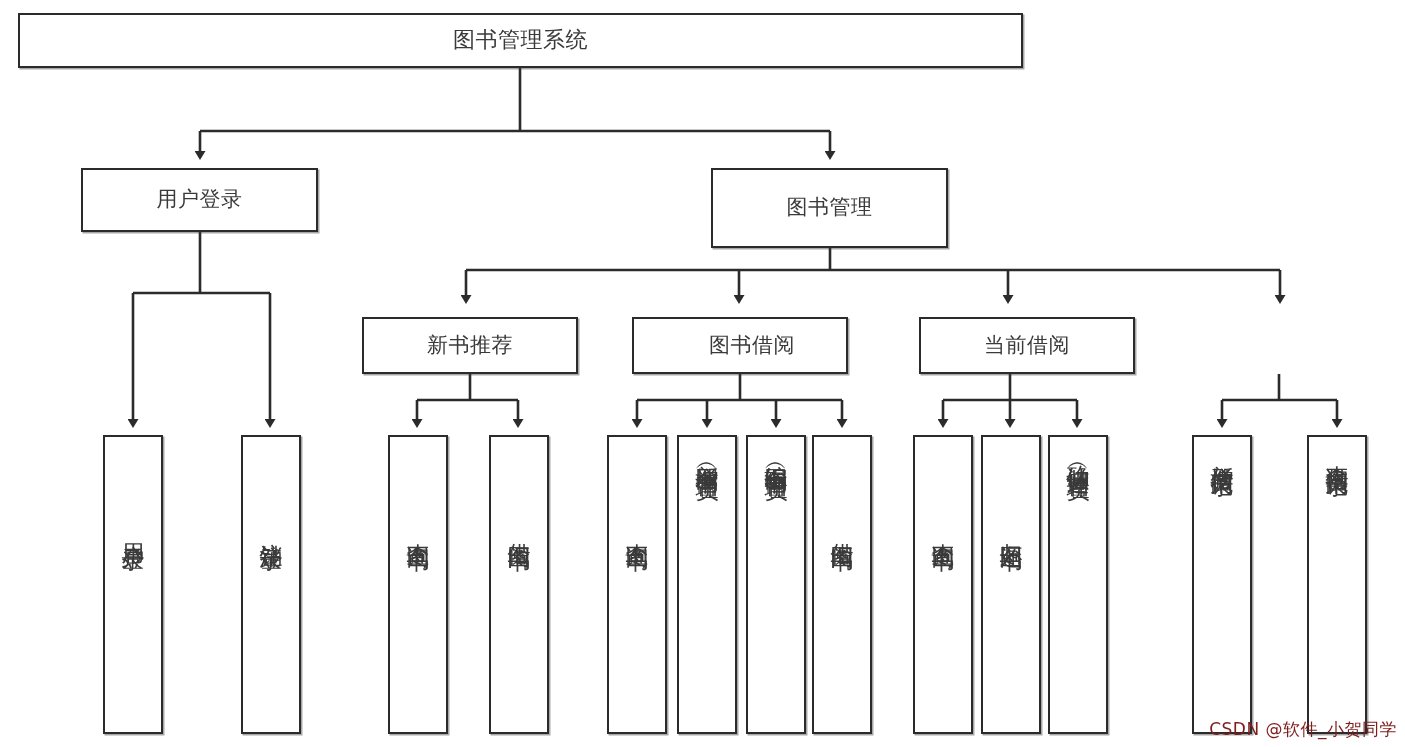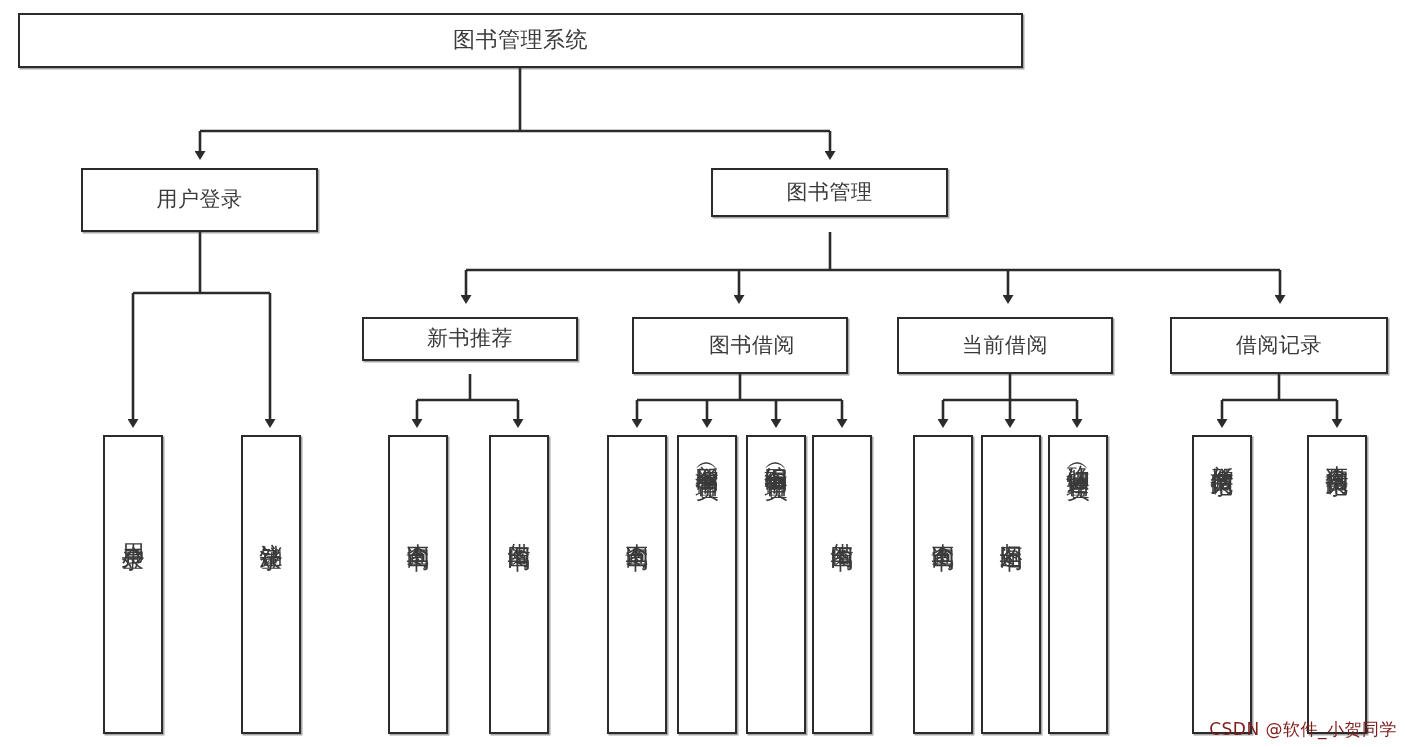--- a/index.html
+++ b/index.html
@@ -136,39 +136,36 @@
   </svg>
 
   <div class="node horiz root" style="left:18px; top:13px; width:1005px; height:55px;">
     <span class="label">图书管理系统</span>
   </div>
 
   <div class="node horiz" style="left:81px; top:168px; width:237px; height:64px;">
     <span class="label">用户登录</span>
   </div>
 
-  <div class="node horiz" style="left:711px; top:168px; width:237px; height:49px;">
+  <div class="node horiz" style="left:711px; top:168px; width:237px; height:80px;">
     <span class="label">图书管理</span>
   </div>
 
-  <div class="node horiz" style="left:362px; top:317px; width:216px; height:44px;">
+  <div class="node horiz" style="left:362px; top:317px; width:216px; height:57px;">
     <span class="label">新书推荐</span>
   </div>
 
   <div class="node horiz" style="left:632px; top:317px; width:216px; height:57px;padding-left:24px;">
     <span class="label">图书借阅</span>
   </div>
 
-  <div class="node horiz" style="left:897px; top:317px; width:216px; height:57px;justify-content:center;">
+  <div class="node horiz" style="left:919px; top:317px; width:216px; height:57px;justify-content:center;">
     <span class="label">当前借阅</span>
   </div>
 
-  <div class="node horiz" style="left:1170px; top:317px; width:218px; height:57px;">
-    <span class="label">借阅记录</span>
-  </div>
 
   <div class="node leaf mid" style="left:103px; top:435px; width:60px; height:299px;">
     <span class="label">用户登录</span>
   </div>
 
   <div class="node leaf mid" style="left:241px; top:435px; width:60px; height:299px;">
     <span class="label">注销登录</span>
   </div>
 
   <div class="node leaf mid" style="left:388px; top:435px; width:60px; height:299px;">

